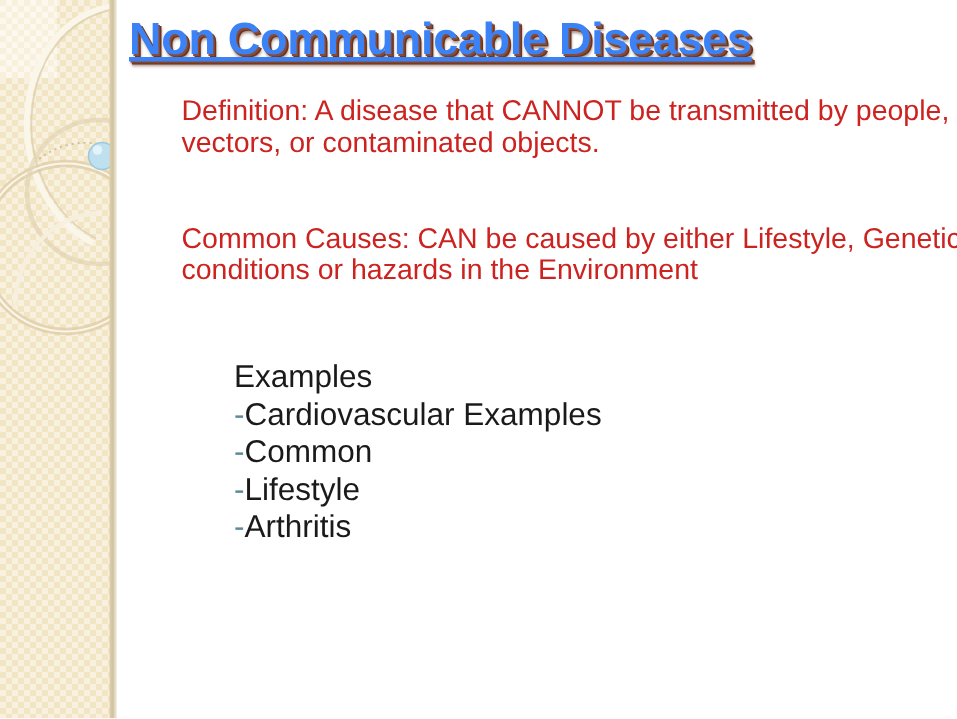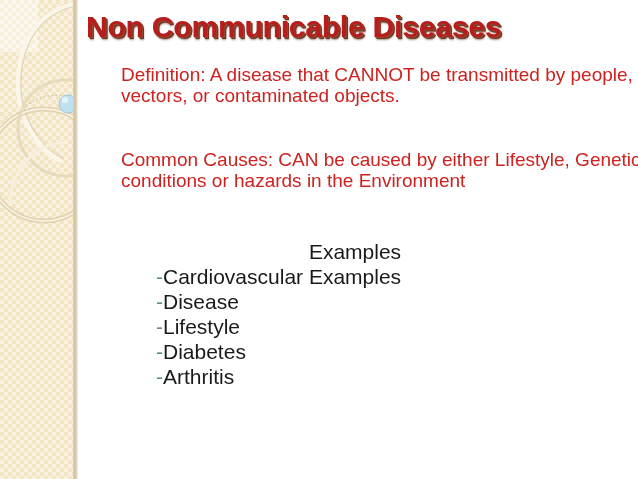--- a/index.html
+++ b/index.html
@@ -65,25 +65,26 @@
   
   #title {
     position: absolute;
     left: 86px;
     top: 10px;
     width: 545px;
     font-size: 30px;
     font-weight: bold;
     letter-spacing: -0.2px;
     white-space: nowrap;
-    color: #b91c1c;
+    color: #3b82f6;
     text-shadow:
        1px 1px 0 #8a4b30,
        2px 2px 0 #6d3420,
        2px 3px 2px rgba(90,50,35,0.55);
+    text-decoration: underline;
   }
 
   
   .redblock {
     position: absolute;
     color: #cc2320;
     font-size: 19px;
     line-height: 21px;
     width: 520px;
     font-weight: normal;
@@ -96,21 +97,20 @@
     position: absolute;
     left: 156px;
     top: 239px;
     color: #1a1a1a;
     font-size: 21px;
     line-height: 25px;
   }
   #examples .ex-head {
     display: block;
     white-space: nowrap;
-    text-align: right;
   }
   #examples .ex-item {
     display: block;
     white-space: nowrap;
   }
   #examples .dash {
     color: #5b8b99;
   }
 </style>
 </head>
@@ -147,19 +147,18 @@
   <div id="title">Non Communicable Diseases</div>
 
   <div id="para-definition" class="redblock">Definition: A disease that CANNOT be transmitted by people, vectors, or contaminated objects.</div>
 
   <div id="para-causes" class="redblock">Common Causes: CAN be caused by either Lifestyle, Genetic conditions or hazards in the Environment</div>
 
   <div id="examples">
     <span class="ex-head">Examples</span>
 
     <span class="ex-item"><span class="dash">-</span><span>Cardiovascular Examples</span></span>
-    <span class="ex-item"><span class="dash">-</span><span>Disease</span></span>
+    <span class="ex-item"><span class="dash">-</span><span>Common</span></span>
     <span class="ex-item"><span class="dash">-</span><span>Lifestyle</span></span>
-    <span class="ex-item"><span class="dash">-</span><span>Diabetes</span></span>
     <span class="ex-item"><span class="dash">-</span><span>Arthritis</span></span>
   </div>
 
 </div>
 
 </body></html>

